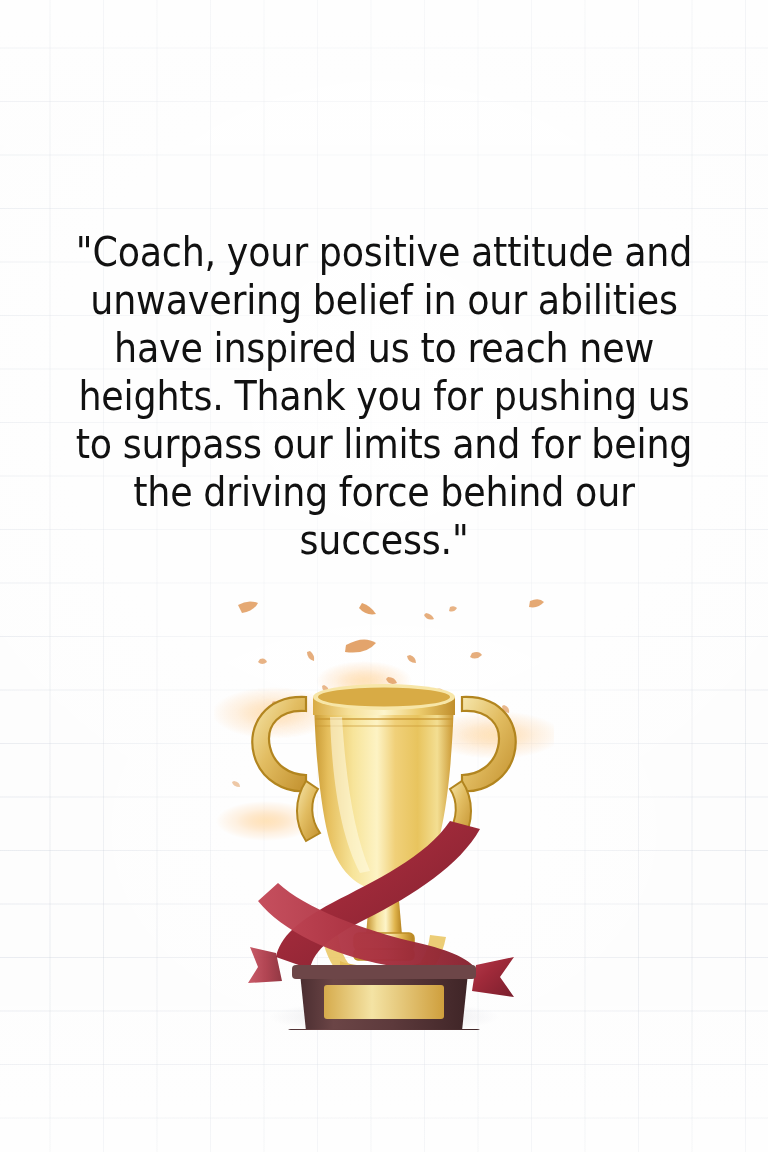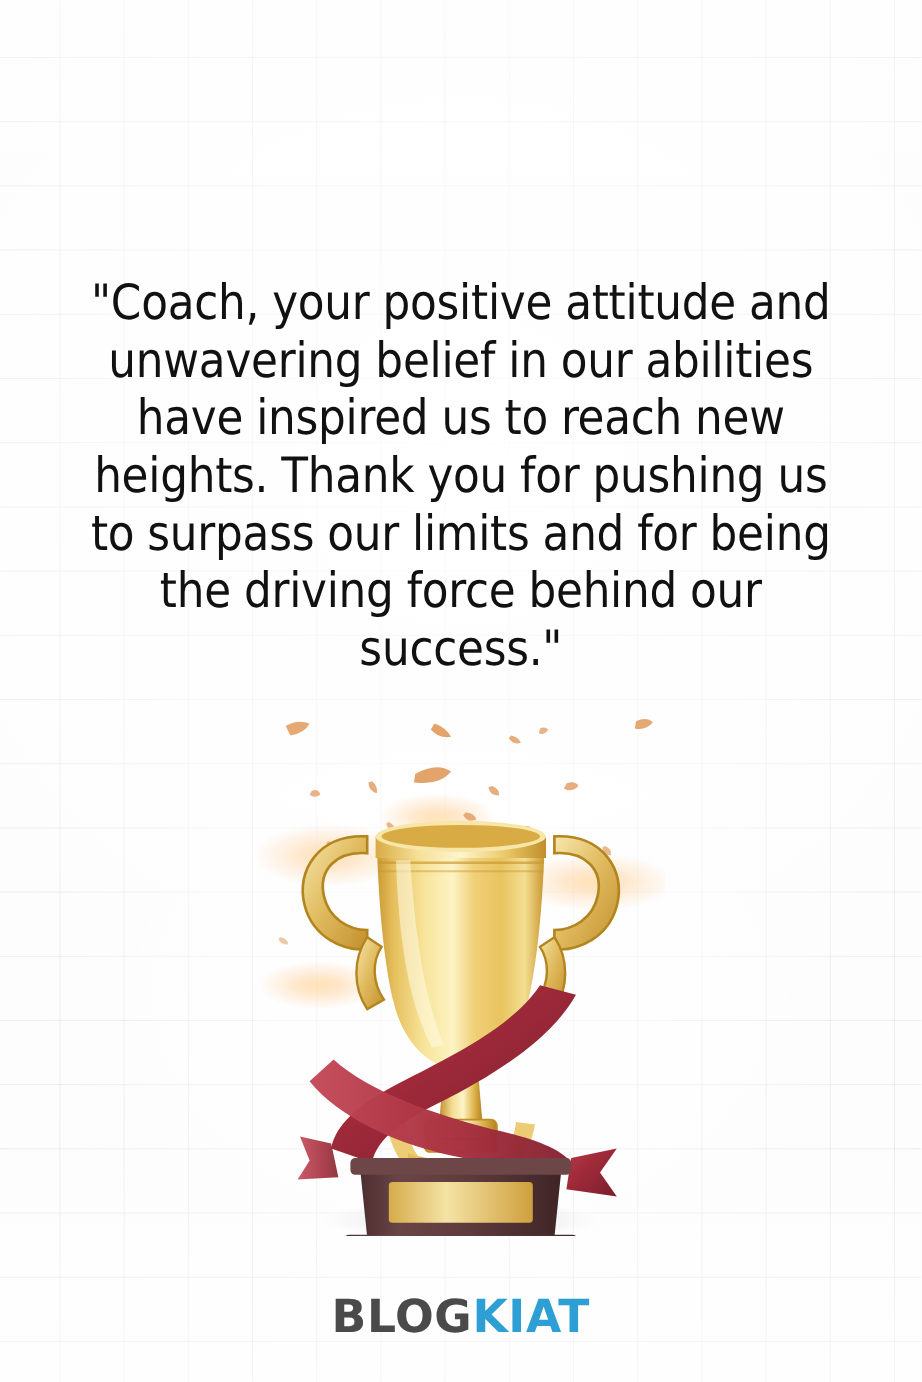--- a/index.html
+++ b/index.html
@@ -269,17 +269,14 @@
         <g>
           <path d="M86 388 L254 388 L248 446 L92 446 Z" fill="url(#gBase)"></path>
           <rect x="78" y="380" width="184" height="14" rx="4" fill="#6d4648"></rect>
           <rect x="110" y="400" width="120" height="34" rx="3" fill="url(#gPlaque)"></rect>
           <rect x="72" y="444" width="196" height="24" rx="5" fill="url(#gBase)"></rect>
         </g>
       </g>
     </svg>
   </div>
 
-  <div id="brand-logo">
-    <span id="brand-blog">BLOG</span><span id="brand-kiat">KIAT</span>
-  </div>
 
 </div>
 
 </body></html>

